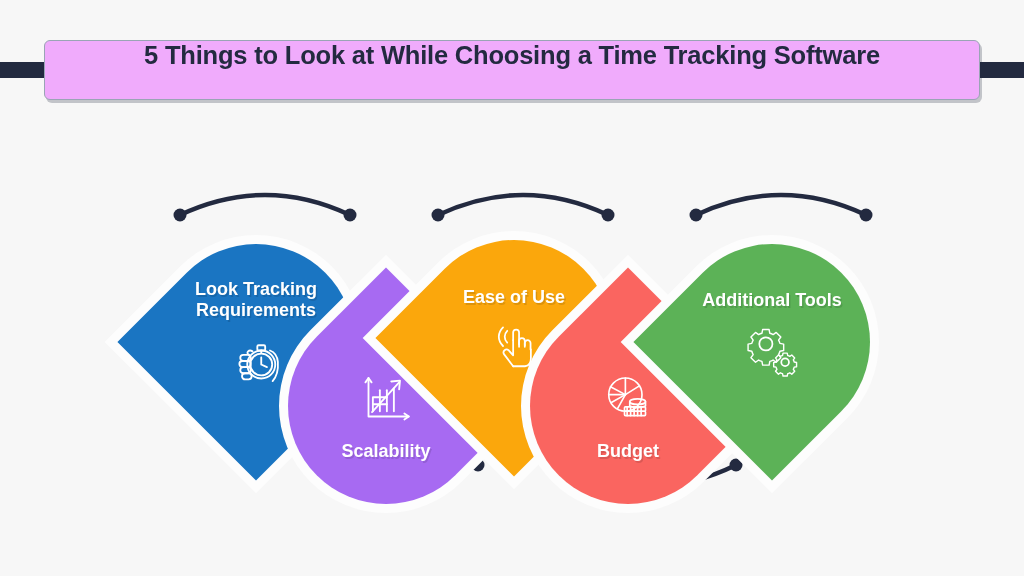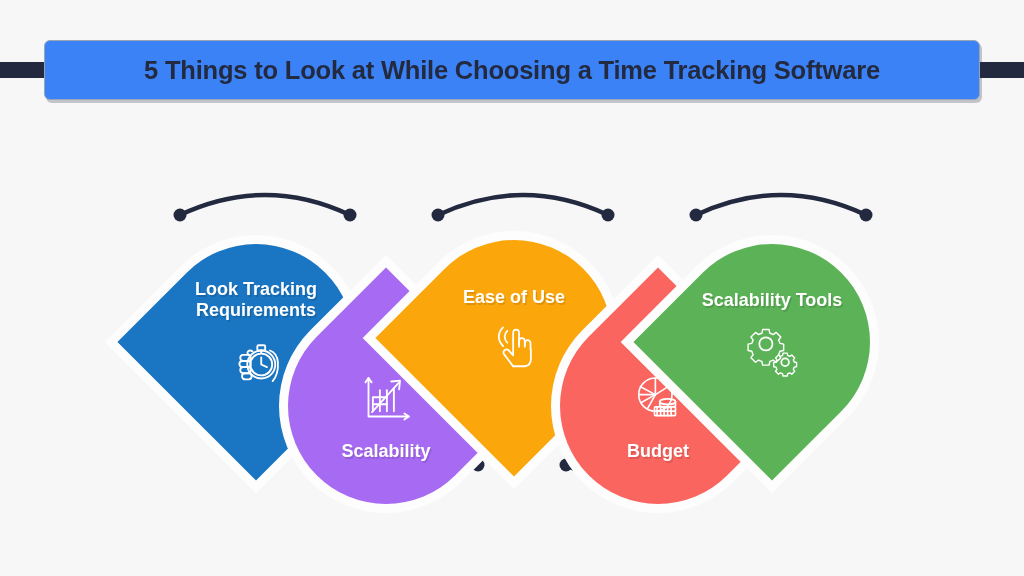--- a/index.html
+++ b/index.html
@@ -18,25 +18,25 @@
     top:62px;height:16px;
     background:#232a40;
   }
   .title-bar-line.left{left:0;width:120px;}
   .title-bar-line.right{right:0;width:120px;}
 
   .title-box{
     position:absolute;
     left:44px;top:40px;
     width:936px;height:60px;
-    background:#3b82f6;
+    background:#f0abfc;
     border:1.5px solid #9aa4b5;
     border-radius:6px;
     box-shadow:2px 3px 0 rgba(35,42,64,0.25);
-    display:flex;align-items:center;justify-content:center;
+    display:flex;align-items:flex-start;justify-content:center;
     box-sizing:border-box;
   }
   .title-text{
     font-size:25.5px;
     font-weight:bold;
     color:#232a40;
     letter-spacing:-0.2px;
     white-space:nowrap;
     font-family:"Liberation Sans", sans-serif;
   }
@@ -195,21 +195,21 @@
           <path d="M31 25 L31 16 a3.5 3.5 0 1 1 7 0 L38 33"></path>
           <path d="M38 30 L38 26 a3.4 3.4 0 1 1 6.8 0 L44.8 33"></path>
           <path d="M44.8 31 L44.8 28.5 a3.4 3.4 0 1 1 6.8 0 L51.6 36"></path>
           <path d="M31 25 L31 43 l-5.5 -6 a3.6 3.6 0 0 0 -5.4 4.6 L31 56"></path>
           <path d="M31 56 L45 56 q7 -1 7 -9 L52 36"></path>
         </svg>
       </span>
     </div>
   </div>
 
-  <div class="card down" style="left:560px;top:308px;">
+  <div class="card down" style="left:530px;top:308px;">
     <div class="halo down"></div>
     <div class="body down" style="background:#fa6560;"></div>
     <div class="content">
       <span class="ico">
         <svg width="56" height="56" viewBox="0 0 64 64" fill="none" stroke="#ffffff" stroke-width="1.9" stroke-linecap="round" stroke-linejoin="round">
           <circle cx="29" cy="27" r="19"></circle>
           <path d="M29 27 L29 8"></path>
           <path d="M29 27 L45 17"></path>
           <path d="M29 27 L12 18"></path>
           <path d="M29 27 L11 27"></path>
@@ -224,21 +224,21 @@
       </span>
       <div class="gap-b"></div>
       <div class="label">Budget</div>
     </div>
   </div>
 
   <div class="card up" style="left:674px;top:244px;">
     <div class="halo up"></div>
     <div class="body up" style="background:#5cb257;"></div>
     <div class="content">
-      <div class="label">Scalability Tools</div>
+      <div class="label">Additional Tools</div>
       <div class="gap-a"></div>
       <span class="ico">
         <svg width="56" height="56" viewBox="0 0 64 64" fill="none" stroke="#ffffff" stroke-width="2" stroke-linecap="round" stroke-linejoin="round">
           <g transform="translate(25,25)">
             <path d="M-4.5,-20 h9 l1,5.2 a15.5 15.5 0 0 1 4.6 1.9 l4.3,-3.1 6.4,6.4 -3.1,4.3 a15.5 15.5 0 0 1 1.9,4.6 l5.2,1 v9 l-5.2,1 a15.5 15.5 0 0 1 -1.9,4.6 l3.1,4.3 -6.4,6.4 -4.3,-3.1 a15.5 15.5 0 0 1 -4.6,1.9 l-1,5.2 h-9 l-1,-5.2 a15.5 15.5 0 0 1 -4.6,-1.9 l-4.3,3.1 -6.4,-6.4 3.1,-4.3 a15.5 15.5 0 0 1 -1.9,-4.6 l-5.2,-1 v-9 l5.2,-1 a15.5 15.5 0 0 1 1.9,-4.6 l-3.1,-4.3 6.4,-6.4 4.3,3.1 a15.5 15.5 0 0 1 4.6,-1.9 z" transform="scale(0.82)"></path>
             <circle cx="0" cy="0" r="7.5"></circle>
           </g>
           <g transform="translate(47,46)">
             <path d="M-3,-13 h6 l0.7,3.4 a10 10 0 0 1 3,1.25 l2.8,-2 4.2,4.2 -2,2.8 a10 10 0 0 1 1.25,3 l3.4,0.7 v6 l-3.4,0.7 a10 10 0 0 1 -1.25,3 l2,2.8 -4.2,4.2 -2.8,-2 a10 10 0 0 1 -3,1.25 l-0.7,3.4 h-6 l-0.7,-3.4 a10 10 0 0 1 -3,-1.25 l-2.8,2 -4.2,-4.2 2,-2.8 a10 10 0 0 1 -1.25,-3 l-3.4,-0.7 v-6 l3.4,-0.7 a10 10 0 0 1 1.25,-3 l-2,-2.8 4.2,-4.2 2.8,2 a10 10 0 0 1 3,-1.25 z" transform="scale(0.8)"></path>
             <circle cx="0" cy="0" r="4.4"></circle>

